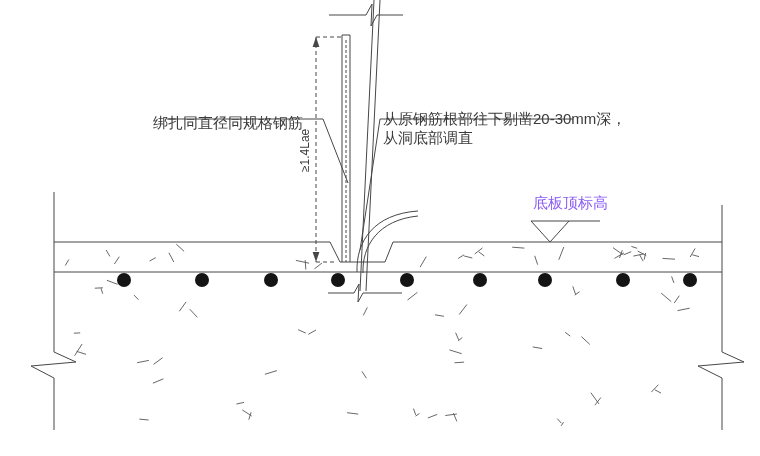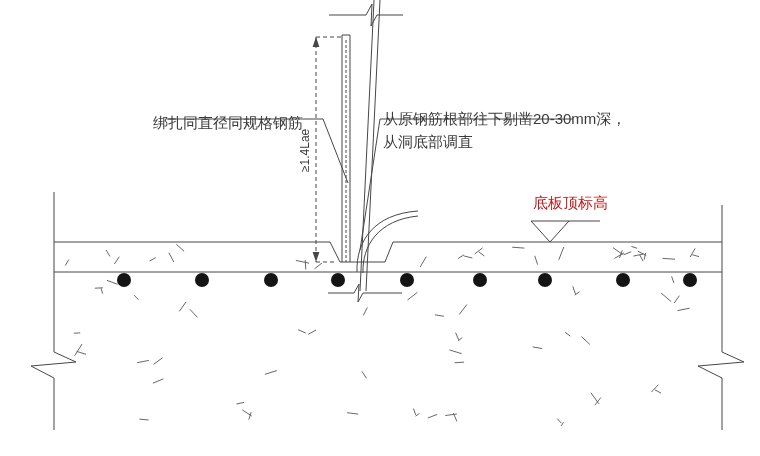--- a/index.html
+++ b/index.html
@@ -2,24 +2,24 @@
 <html><head>
 <meta charset="utf-8">
 <style>
   html,body{margin:0;padding:0;background:#fff;}
   #canvas{position:relative;width:760px;height:456px;background:#fff;overflow:hidden;
           font-family:"Liberation Sans","DejaVu Sans",sans-serif;}
   #linework{position:absolute;left:0;top:0;}
   .label{position:absolute;color:#3a3a3a;font-size:15px;line-height:19px;white-space:nowrap;
          letter-spacing:0px;}
   .label-multi div{white-space:nowrap;}
-  #right-label-line2{margin-top:6px;font-family:Liberation Mono, monospace;}
+  #right-label-line2{}
   #dim-label{position:absolute;left:298px;top:172px;font-size:12px;color:#3a3a3a;
              transform:rotate(-90deg);transform-origin:0 0;white-space:nowrap;}
-  #elev-label{position:absolute;left:533px;top:194px;font-size:15px;color:#b91c1c;white-space:nowrap;}
+  #elev-label{position:absolute;left:533px;top:194px;font-size:15px;color:#8b5cf6;white-space:nowrap;}
 </style>
 </head>
 <body>
 
 <div id="canvas">
 
   <svg id="linework" width="760" height="456" viewBox="0 0 760 456">
     <g stroke="#474747" stroke-width="1" fill="none">
 
       <path d="M329 15 H366 L372 4 L371 26 L377 15 H403"></path>

